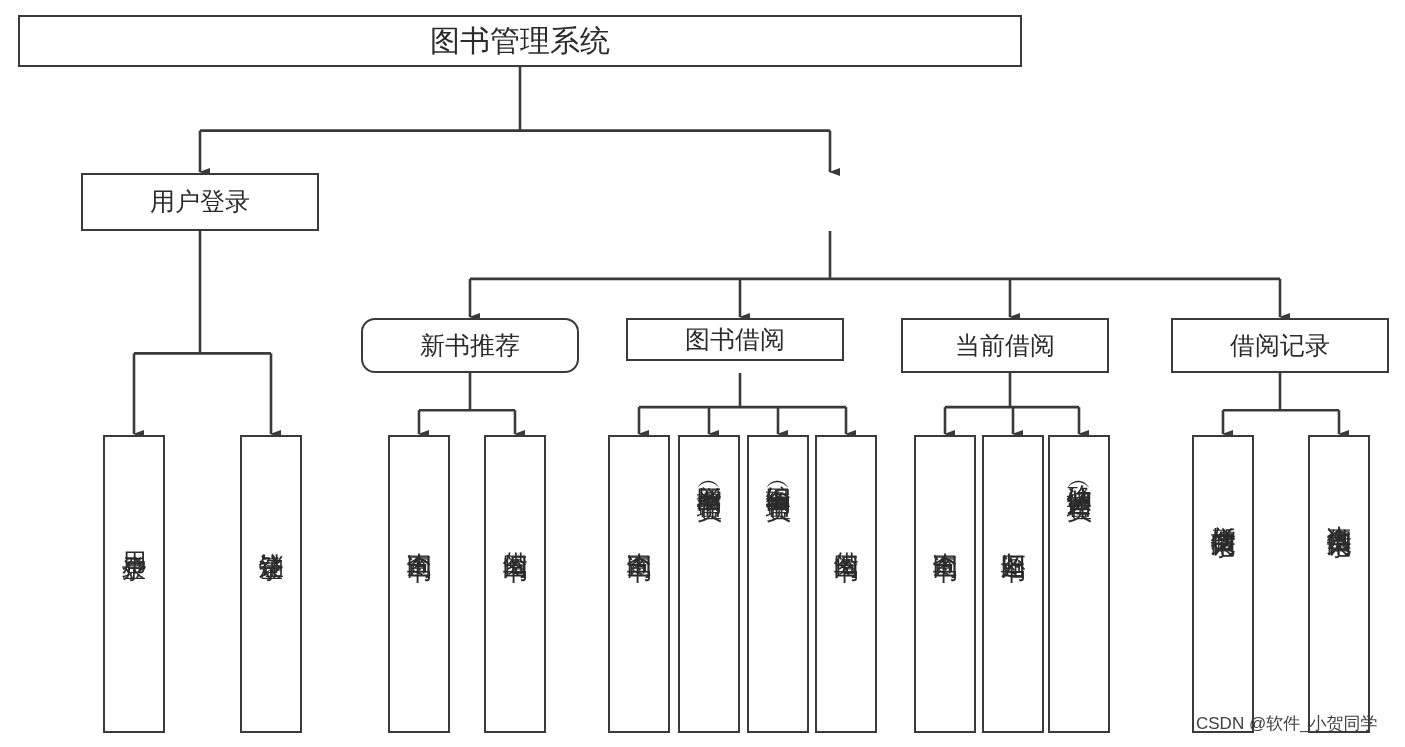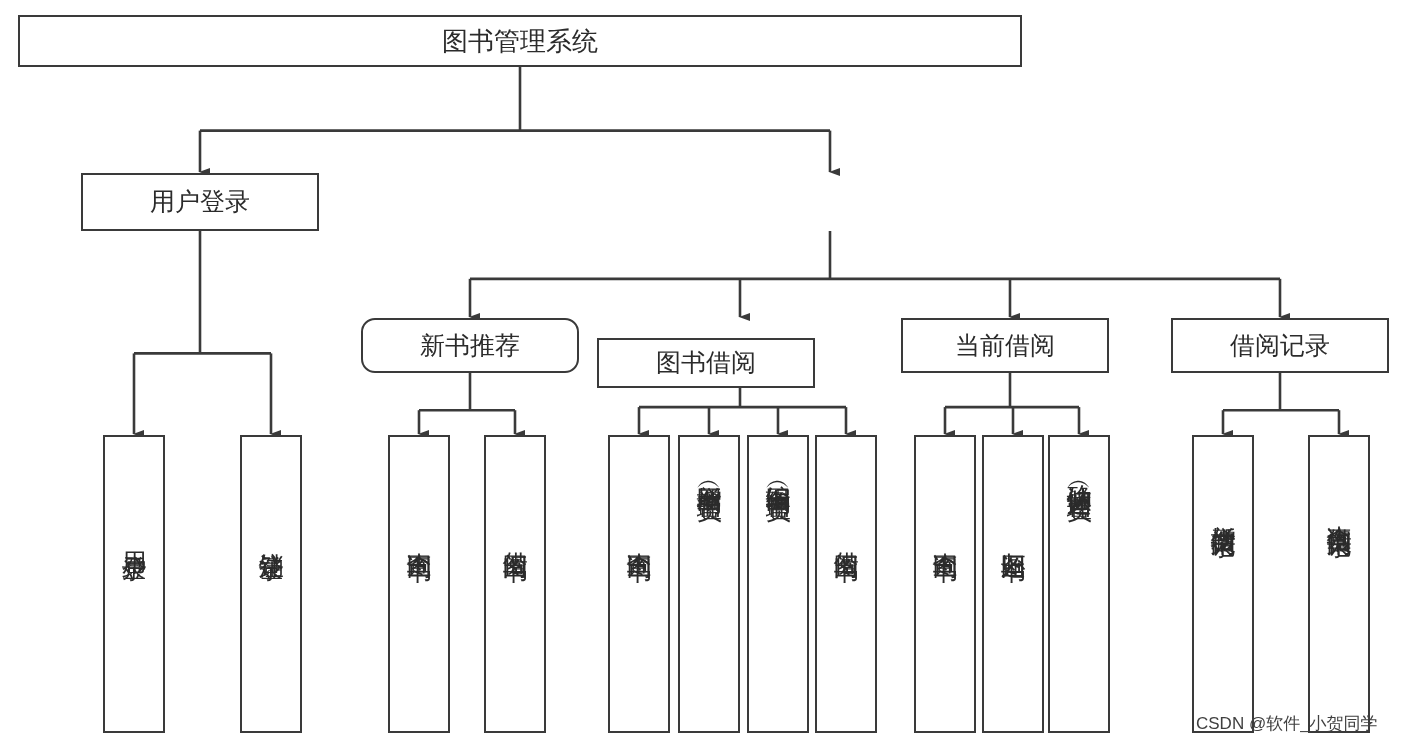--- a/index.html
+++ b/index.html
@@ -50,21 +50,21 @@
   .node.vertical {
     align-items: flex-start;
     justify-content: center;
   }
   .node.vertical .node-label {
     writing-mode: vertical-rl;
     text-orientation: upright;
     font-size: 25px;
     letter-spacing: 2px;
   }
-  .node.root .node-label { font-size: 26px; }
+  .node.root .node-label { font-size: 30px; }
   .watermark {
     position: absolute;
     left: 1196px;
     top: 712px;
     font-size: 17px;
     color: #404040;
     font-family: Liberation Sans, sans-serif;
     white-space: nowrap;
     pointer-events: none;
   }
@@ -123,21 +123,21 @@
 
   <div class="node horizontal" style="left: 81px; top: 173px; width: 238px; height: 58px;">
     <span class="node-label">用户登录</span>
   </div>
 
 
   <div class="node horizontal" style="left: 361px; top: 318px; width: 218px; height: 55px; border-radius: 14px;">
     <span class="node-label">新书推荐</span>
   </div>
 
-  <div class="node horizontal" style="left: 597px; top: 318px; width: 218px; height: 50px; margin-top: 20px;">
+  <div class="node horizontal" style="left: 626px; top: 318px; width: 218px; height: 43px;">
     <span class="node-label">图书借阅</span>
   </div>
 
   <div class="node horizontal" style="left: 901px; top: 318px; width: 208px; height: 55px;">
     <span class="node-label">当前借阅</span>
   </div>
 
   <div class="node horizontal" style="left: 1171px; top: 318px; width: 218px; height: 55px;">
     <span class="node-label">借阅记录</span>
   </div>

